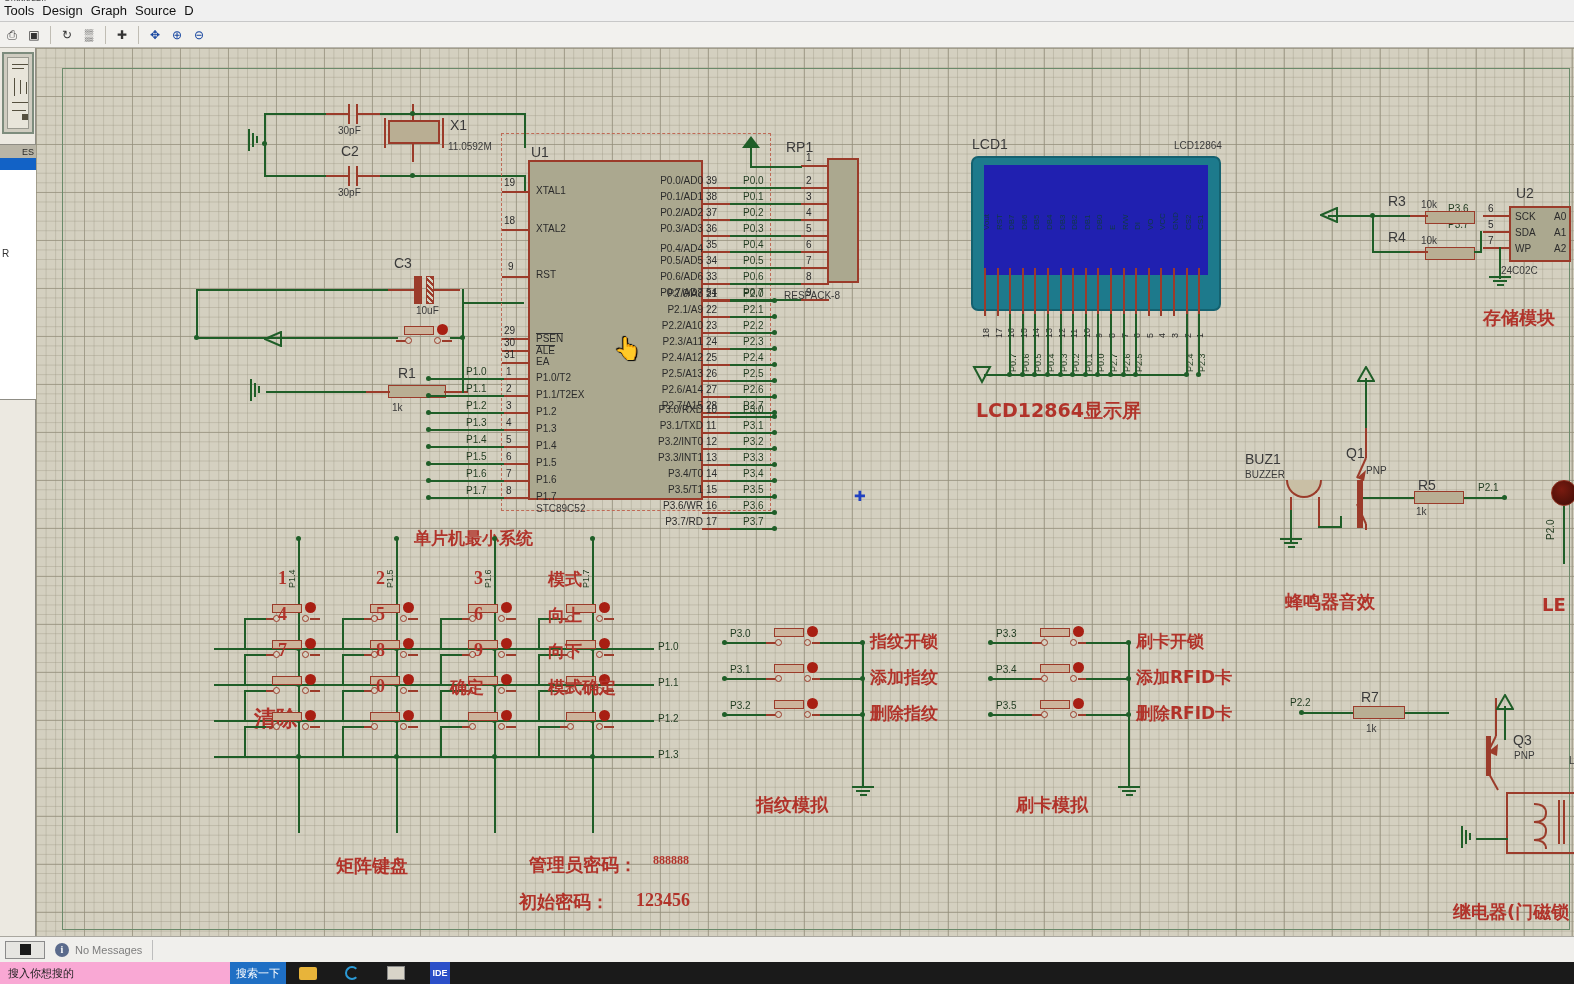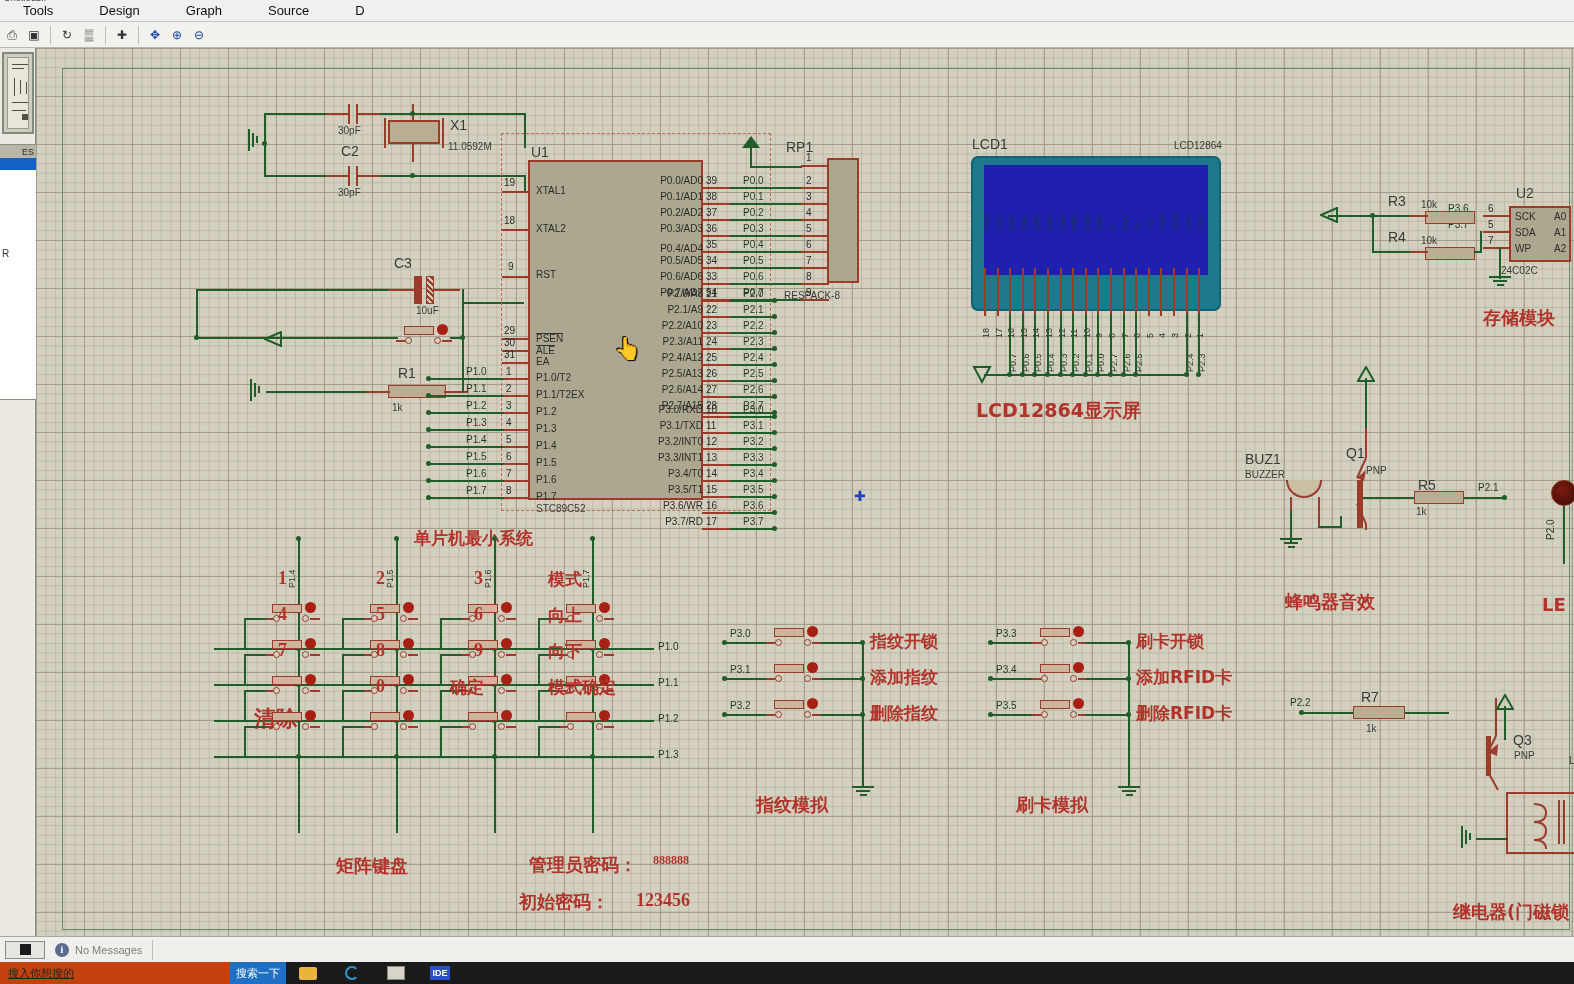--- a/index.html
+++ b/index.html
@@ -13,21 +13,21 @@
   #app { position: relative; width: 1574px; height: 984px; }
 
   
   .menubar {
     position: absolute; left: 0; top: 0; width: 1574px; height: 22px;
     background: #f0f0f0;
     border-bottom: 1px solid #c8c8c8;
     display: flex; align-items: center;
     font-size: 13px; color: #111;
   }
-  .menubar .mi { padding: 2px 23px; cursor: default; white-space: nowrap; }
+  .menubar .mi { padding: 2px 4px; cursor: default; white-space: nowrap; }
   .tiny-top {
     position: absolute; left: 4px; top: -7px;
     font-size: 9px; color: #444; letter-spacing: .2px;
   }
 
   
   .toolbar {
     position: absolute; left: 0; top: 22px; width: 1574px; height: 26px;
     background: #f2f1ee;
     border-bottom: 1px solid #b8b6ae;
@@ -216,39 +216,39 @@
     flex: 1; margin-right: 6px; color: #1a1a1a; font-size: 11px;
   }
 
   
   .taskbar {
     position: absolute; left: 0; top: 962px; width: 1574px; height: 22px;
     background: #1a1a1a; display: flex; align-items: center; gap: 0;
     overflow: hidden;
   }
   .tb-search {
-    width: 230px; height: 22px; background: #c2410c; color: #222;
-    font-size: 11px; display: flex; align-items: center; padding-left: 8px; text-decoration: underline;
+    width: 230px; height: 22px; background: #f9a8d4; color: #222;
+    font-size: 11px; display: flex; align-items: center; padding-left: 8px;
   }
   .tb-cn {
     width: 56px; height: 22px; background: #1f6fc4; color: #fff;
     font-size: 11px; display: flex; align-items: center; justify-content: center;
   }
   .tb-ico {
     width: 44px; height: 22px; display: flex; align-items: center; justify-content: center;
     font-size: 13px;
   }
   .tb-folder { width: 18px; height: 13px; background: #e8b43a; border-radius: 2px; }
   .tb-edge {
     width: 14px; height: 14px; border: 2.5px solid #2b9ad6; border-radius: 50%;
     border-right-color: transparent;
   }
   .tb-pic { width: 18px; height: 14px; background: #d8d4c8; border: 1px solid #888; }
   .tb-ide {
-    width: 20px; height: 14px; background: #2b4fc8; color: #fff; font-size: 9px;
+    width: 20px; height: 22px; background: #2b4fc8; color: #fff; font-size: 9px;
     display: flex; align-items: center; justify-content: center; font-weight: 700;
   }
 </style>
 </head>
 <body>
 
 <div id="app">
 
   <div class="menubar">
     <div class="tiny-top">Untitled2.l</div>

